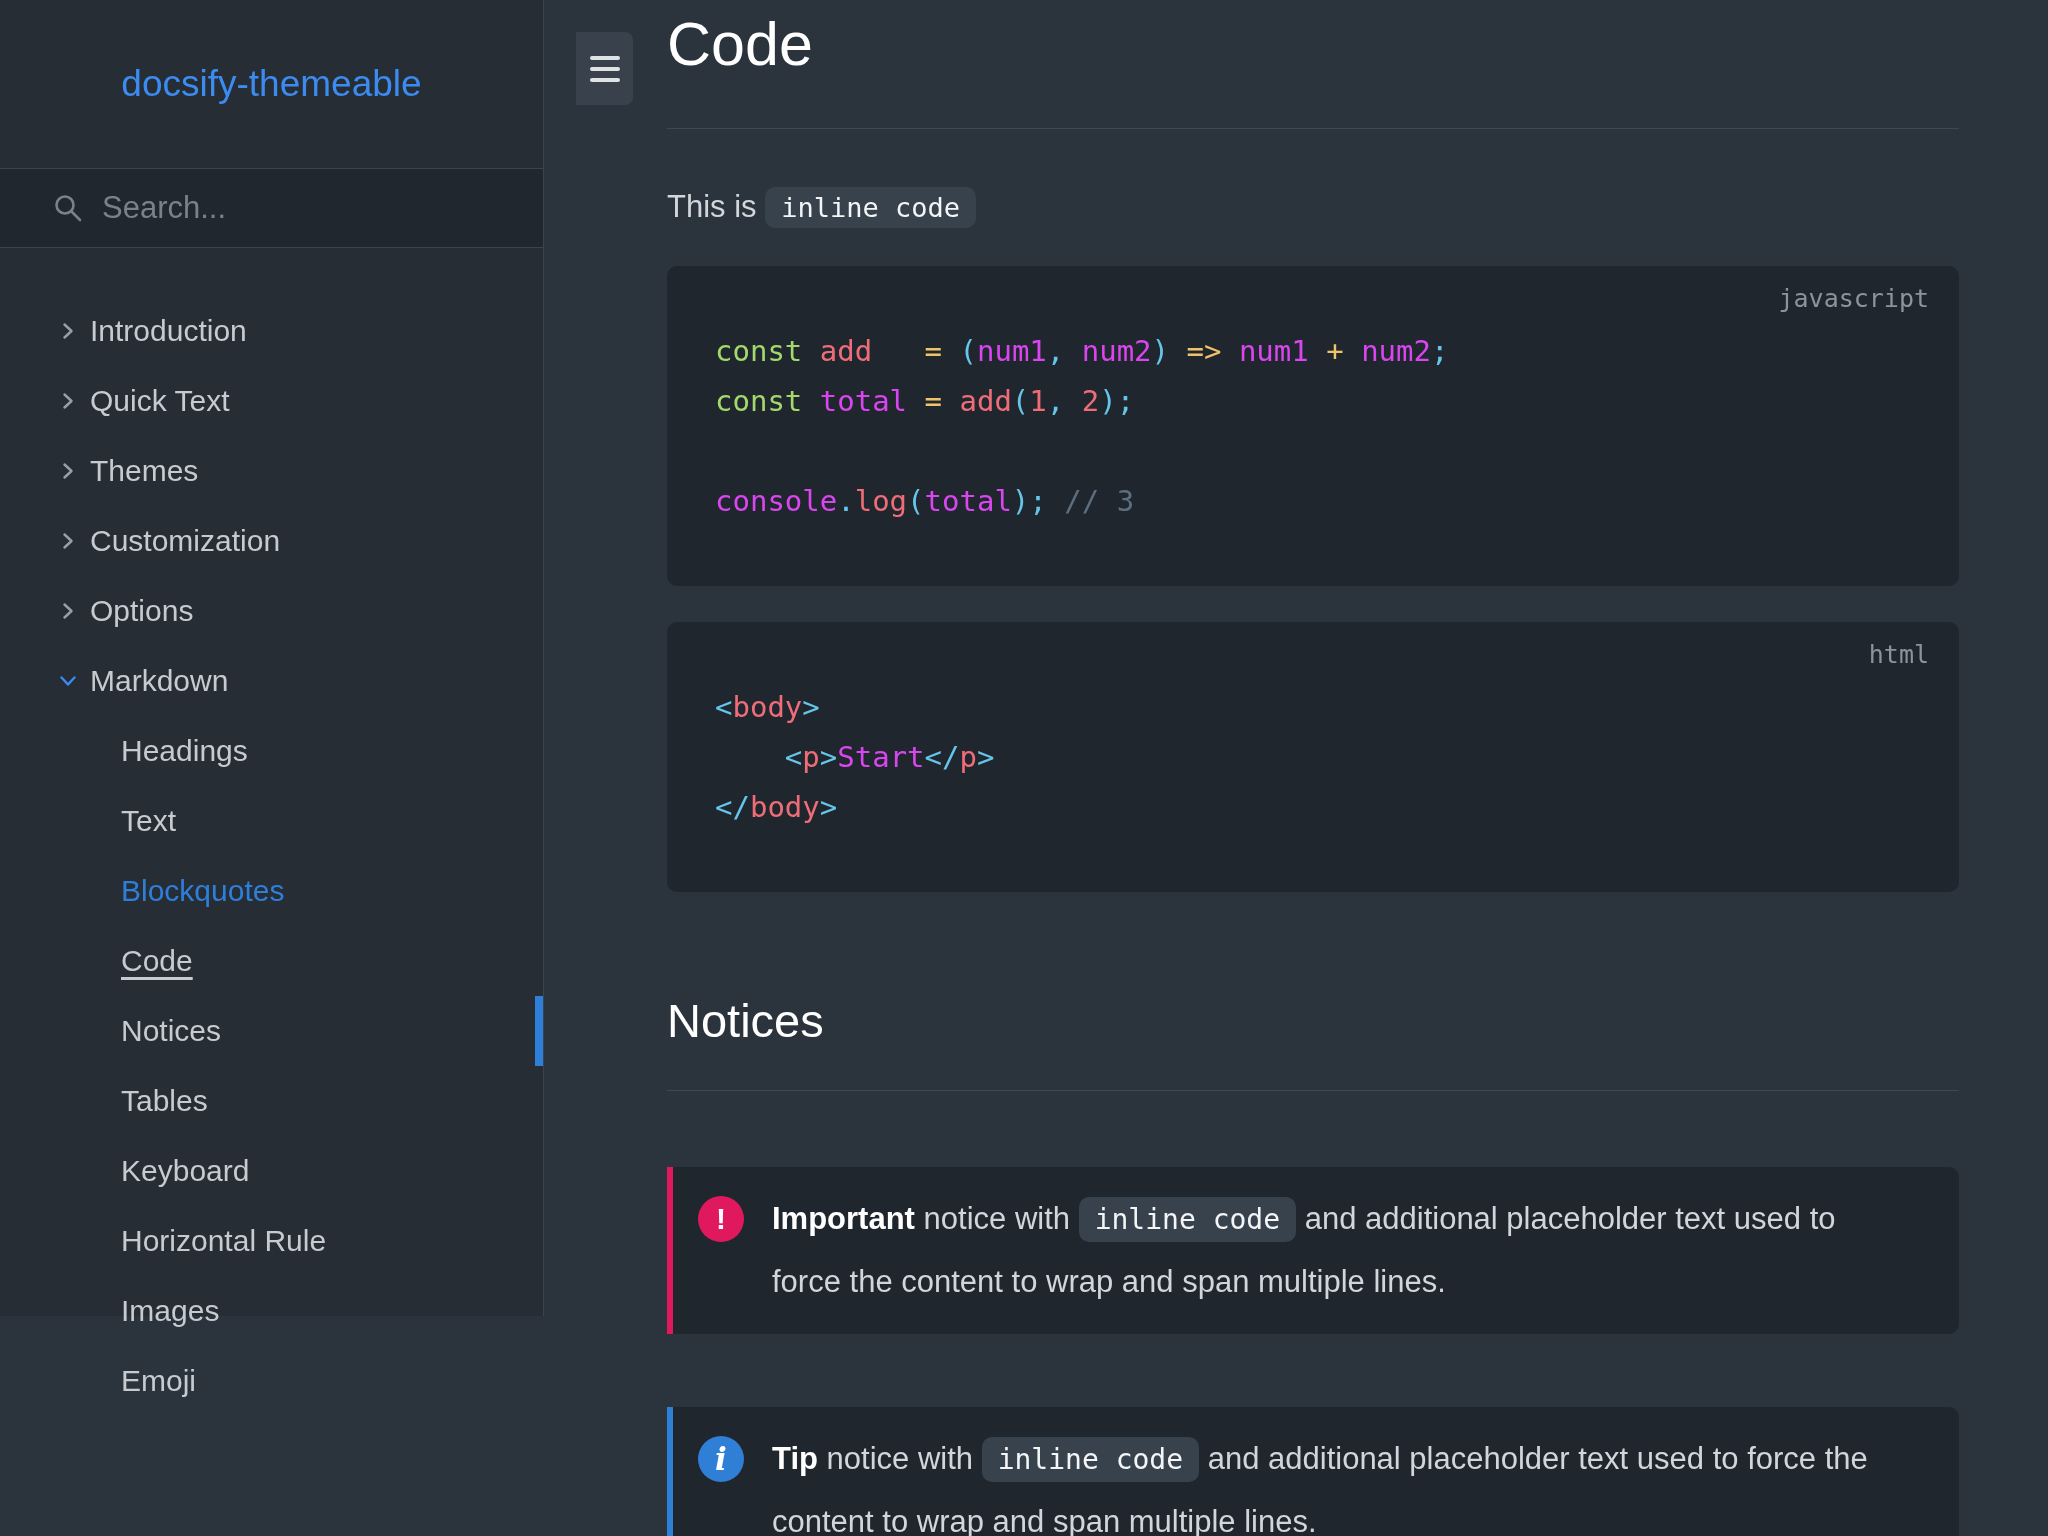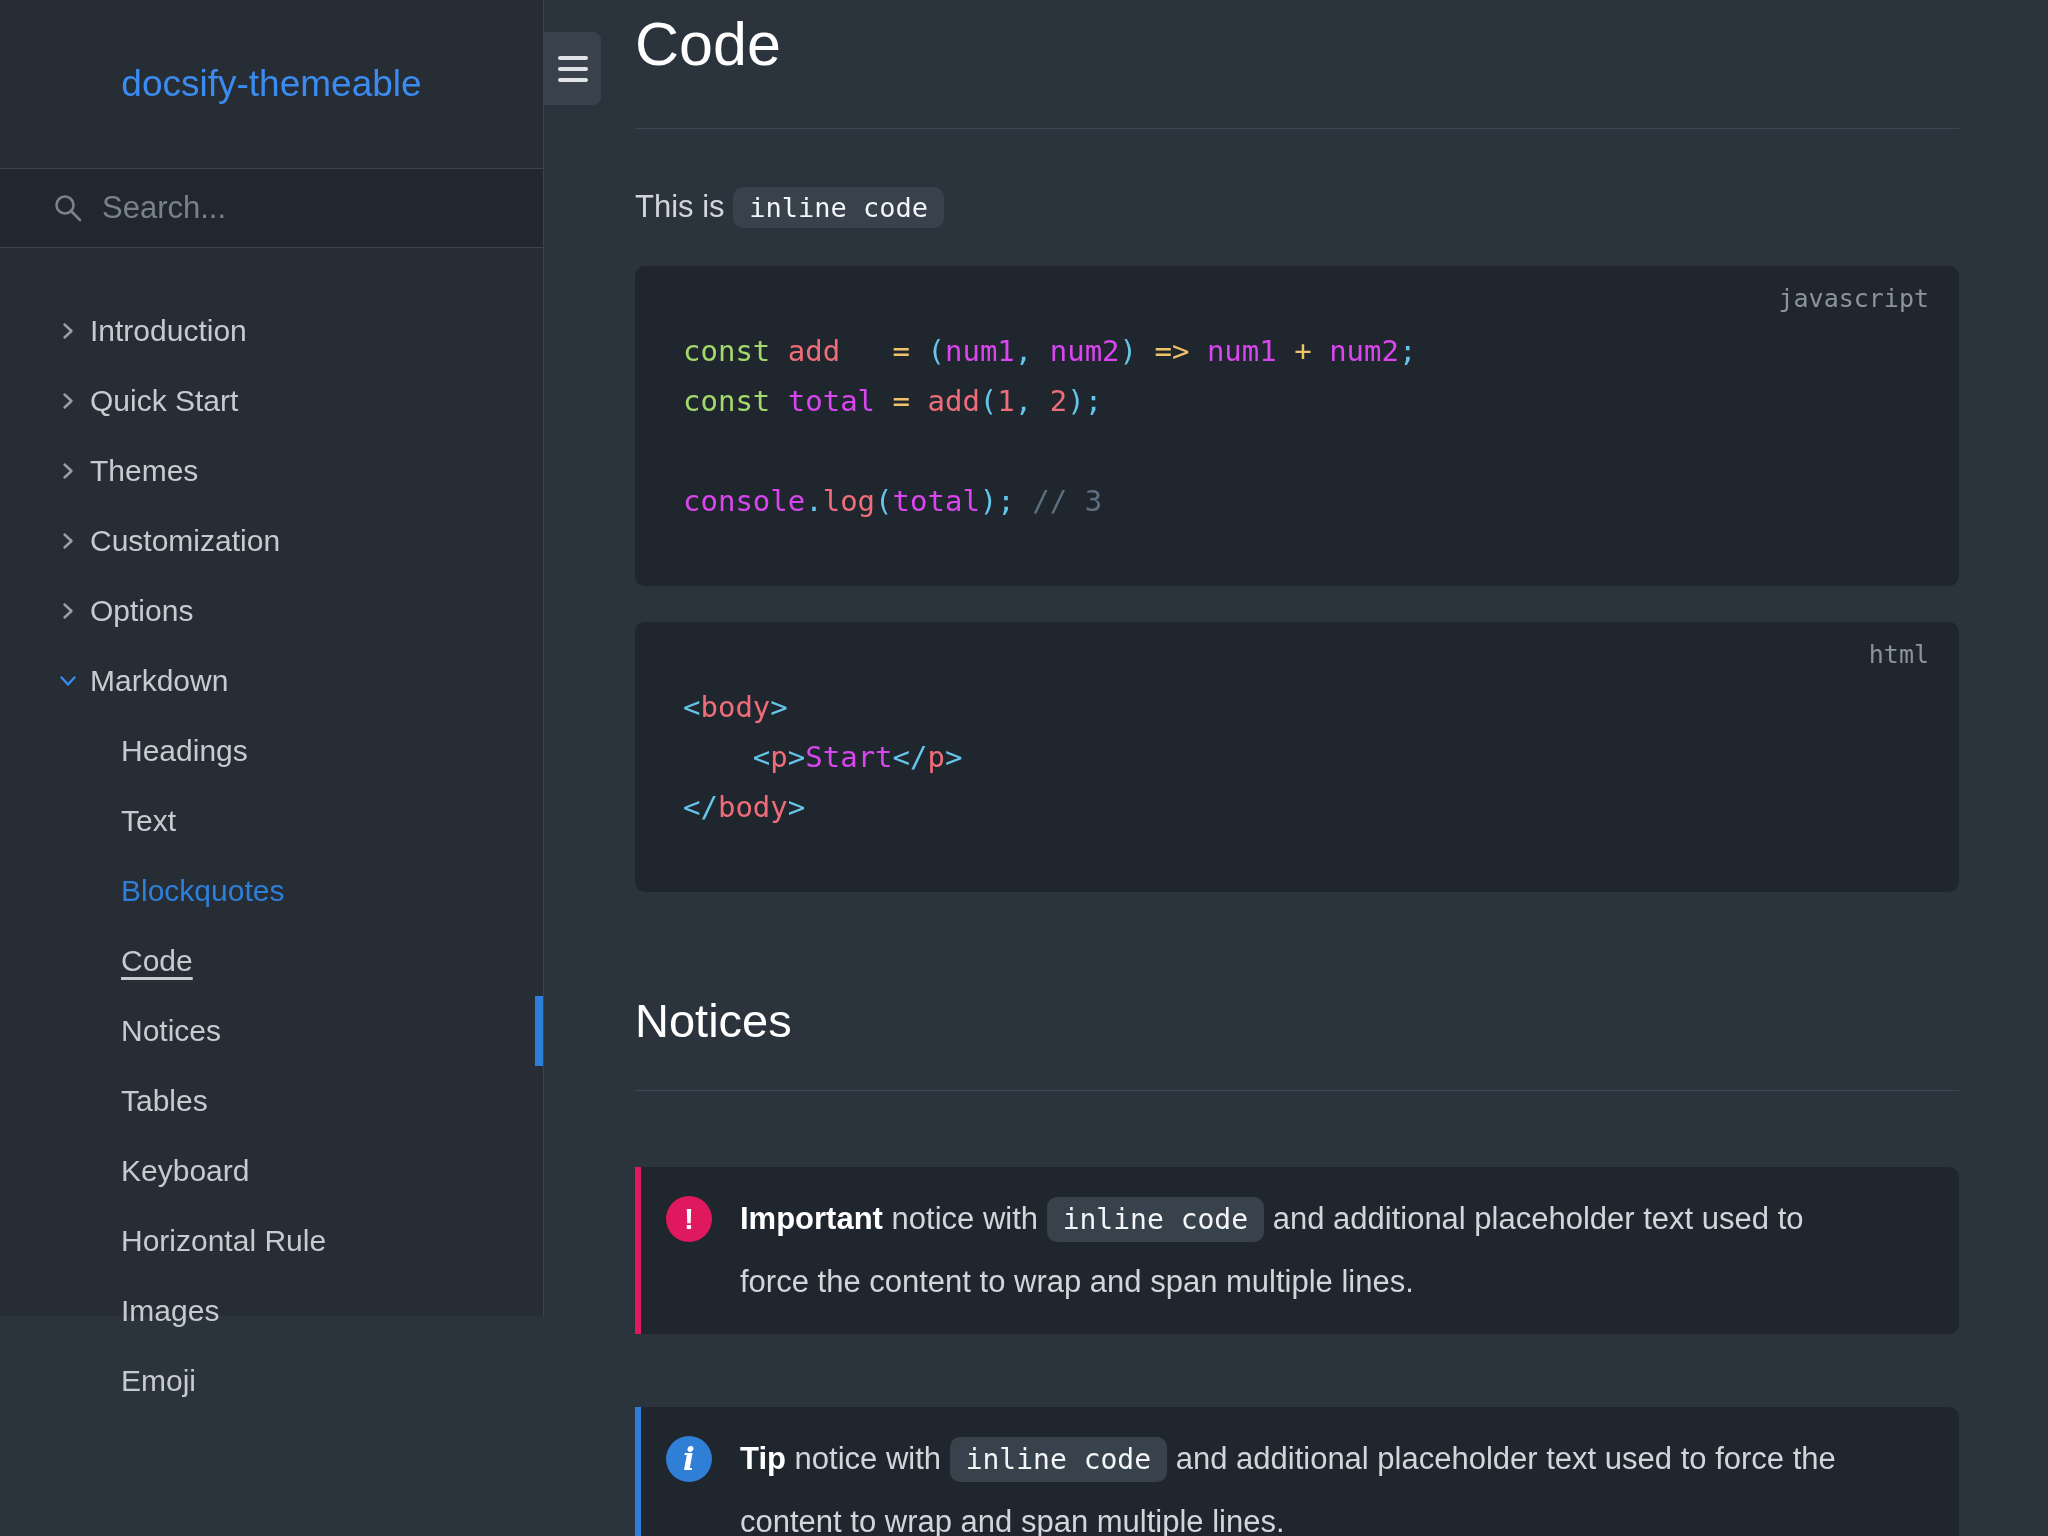--- a/index.html
+++ b/index.html
@@ -2,21 +2,21 @@
 <html style="--brand: #3b8bf0; --active-link: #2e7fd9; --sidebar-bg: #262d35; --search-bg: #21272e; --main-bg: #2b333c; --panel-bg: #20262e; --border: #3a434e; --syn-keyword: #a3d96c; --syn-function: #ee6d78; --syn-operator: #efc36a; --syn-punct: #66c5ea; --syn-comment: #5c6e7f; --accent-important: #e0195e; --accent-tip: #2f7fd7;"><head>
 <meta charset="utf-8">
 <style>
   * { margin:0; padding:0; box-sizing:border-box; }
   html,body { width:2048px; height:1536px; overflow:hidden; }
   body {
     font-family:"Liberation Sans", sans-serif;
     background: var(--main-bg, #2b333c);
     color:#d2d6da;
   }
-  .app { position:relative; width:2048px; height:1316px; display:flex; }
+  .app { position:relative; width:2048px; height:1316px; display:flex;gap:32px; }
 
   
   .sidebar {
     position:relative; width:544px; height:100%; flex:0 0 544px;
     background: var(--sidebar-bg, #262d35);
     border-right:1px solid var(--border, #3a434e);
   }
   .sidebar-title-wrap { height:168px; display:flex; align-items:center; justify-content:center; }
   .sidebar-title {
     font-size:37px; color: var(--brand, #3b8bf0); text-decoration:none; cursor:pointer;
@@ -132,21 +132,21 @@
             </svg>
           </span>
           <span class="label">Introduction</span>
         </div>
         <div class="nav-item top">
           <span class="chev">
             <svg width="24" height="24" viewBox="0 0 24 24">
               <path d="M8.5 5.5 L15.5 12 L8.5 18.5" fill="none" stroke="#97a0a8" stroke-width="2.4" stroke-linecap="round" stroke-linejoin="round"></path>
             </svg>
           </span>
-          <span class="label">Quick Start</span>
+          <span class="label">Quick Text</span>
         </div>
         <div class="nav-item top">
           <span class="chev">
             <svg width="24" height="24" viewBox="0 0 24 24">
               <path d="M8.5 5.5 L15.5 12 L8.5 18.5" fill="none" stroke="#97a0a8" stroke-width="2.4" stroke-linecap="round" stroke-linejoin="round"></path>
             </svg>
           </span>
           <span class="label">Themes</span>
         </div>
         <div class="nav-item top">

